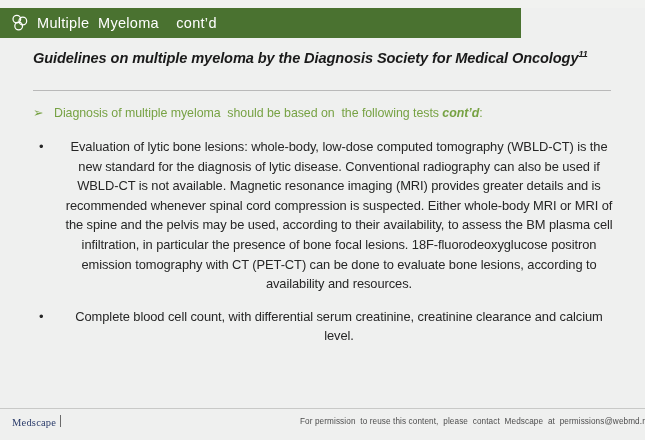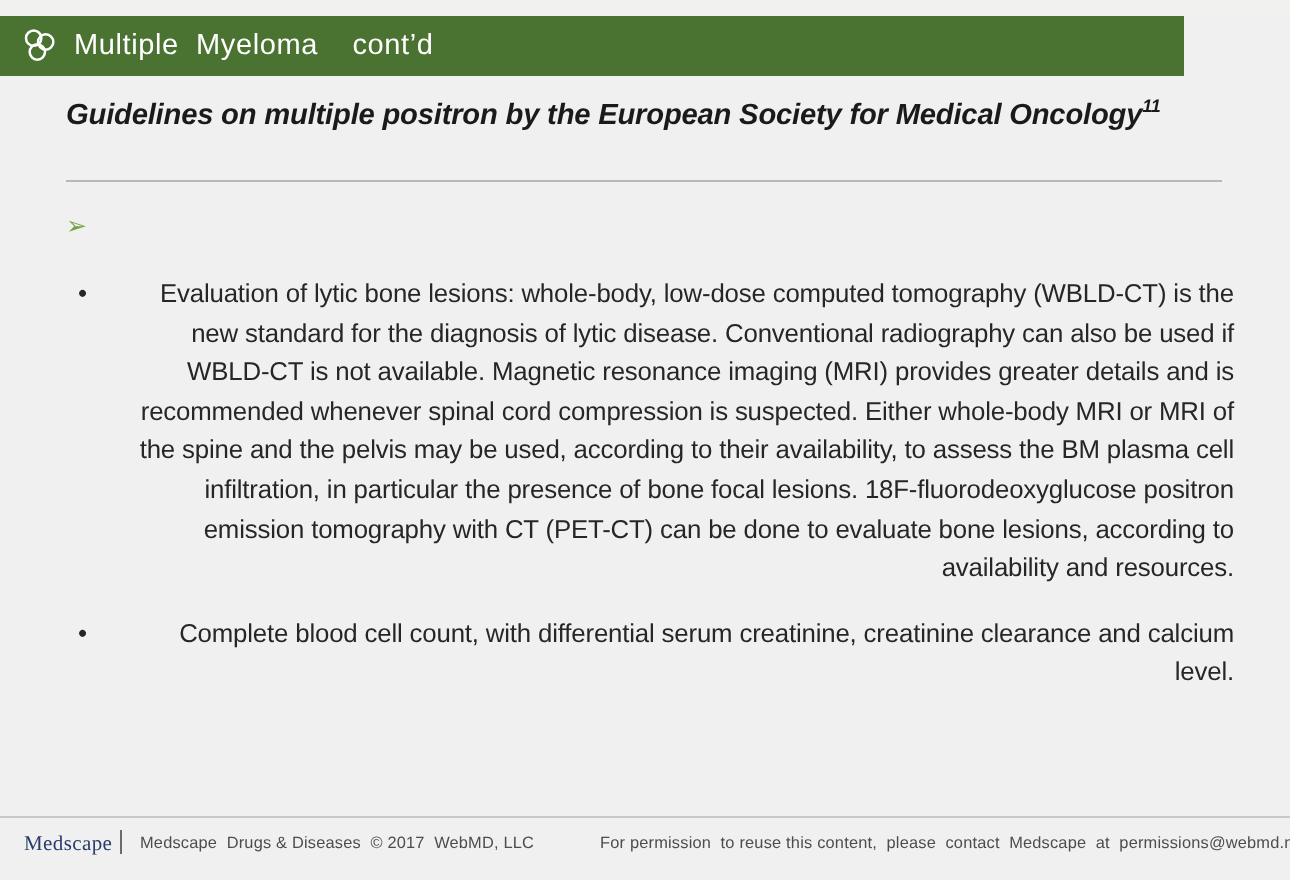--- a/index.html
+++ b/index.html
@@ -29,21 +29,21 @@
     left: 0; top: 0;
     width: 645px;
     height: 8px;
     background: #f1f2f0;
   }
 
   
   .header-bar {
     position: absolute;
     left: 0; top: 8px;
-    width: 592px;
+    width: 521px;
     height: 30px;
     background: #4a7230;
     display: flex;
     align-items: center;
     padding-left: 10px;
     box-sizing: border-box;
   }
   .header-icon {
     width: 20px;
     height: 20px;
@@ -142,21 +142,21 @@
     line-height: 1.52;
     text-align: left;
     padding-left: 6px;
     box-sizing: border-box;
   }
   .bullet-text {
     color: #262626;
     font-size: 12.9px;
     line-height: 1.52;
     letter-spacing: -0.08px;
-    text-align: right;
+    text-align: center;
     flex: 1 1 auto;
   }
 
   
   .footer-rule {
     position: absolute;
     left: 0;
     top: 408px;
     width: 645px;
     height: 1px;
@@ -218,27 +218,28 @@
       <circle cx="8.2" cy="7.3" r="4.6" fill="none" stroke="#ffffff" stroke-width="1.5"></circle>
       <circle cx="15.4" cy="9.6" r="4.6" fill="none" stroke="#ffffff" stroke-width="1.5"></circle>
       <circle cx="10.4" cy="15.6" r="4.6" fill="none" stroke="#ffffff" stroke-width="1.5"></circle>
     </svg>
     <span class="header-title">Multiple  Myeloma    cont’d</span>
   </div>
 
   <div class="body-area">
 
     <div class="slide-title">
-      <span>Guidelines on multiple positron by the European Society for Medical Oncology</span><sup>11</sup>
+      <span>Guidelines on multiple myeloma by the Diagnosis Society for Medical Oncology</span><sup>11</sup>
     </div>
 
     <div class="title-rule"></div>
 
     <div class="arrow-line">
       <span class="arrow-glyph">➢</span>
+      <span class="arrow-text"><span>Diagnosis of multiple myeloma  should be based on  the following tests </span><b>cont’d</b><span>:</span></span>
     </div>
 
     <div class="bullets">
 
       <div class="bullet-item">
         <span class="bullet-dot">•</span>
         <span class="bullet-text">Evaluation of lytic bone  lesions: whole-body,  low-dose computed  tomography (WBLD-CT) is the new standard for the diagnosis of lytic disease. Conventional radiography can also be used if WBLD-CT is not available. Magnetic resonance imaging (MRI) provides greater details and is recommended  whenever spinal cord compression is suspected. Either whole-body  MRI or MRI of the spine and the pelvis may be used, according to their availability, to assess the BM plasma cell infiltration, in particular the presence of bone  focal lesions. 18F-fluorodeoxyglucose positron emission tomography  with CT (PET-CT) can be done to  evaluate bone lesions, according to  availability and resources.</span>
       </div>
 
       <div class="bullet-item">
@@ -246,17 +247,16 @@
         <span class="bullet-text">Complete blood cell count, with differential serum creatinine, creatinine clearance and calcium level.</span>
       </div>
 
     </div>
   </div>
 
   <div class="footer-rule"></div>
   <div class="footer">
     <span class="footer-logo">Medscape</span>
     <span class="footer-sep"></span>
-    <span class="footer-copy">Medscape  Drugs &amp; Diseases  © 2017  WebMD, LLC</span>
     <span class="footer-permission">For permission  to reuse this content,  please  contact  Medscape  at  permissions@webmd.net</span>
   </div>
 
 </div>
 
 </body></html>

